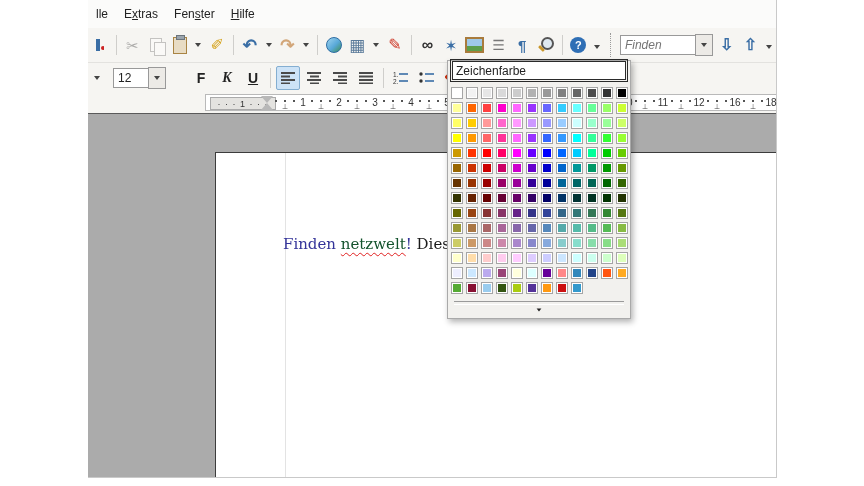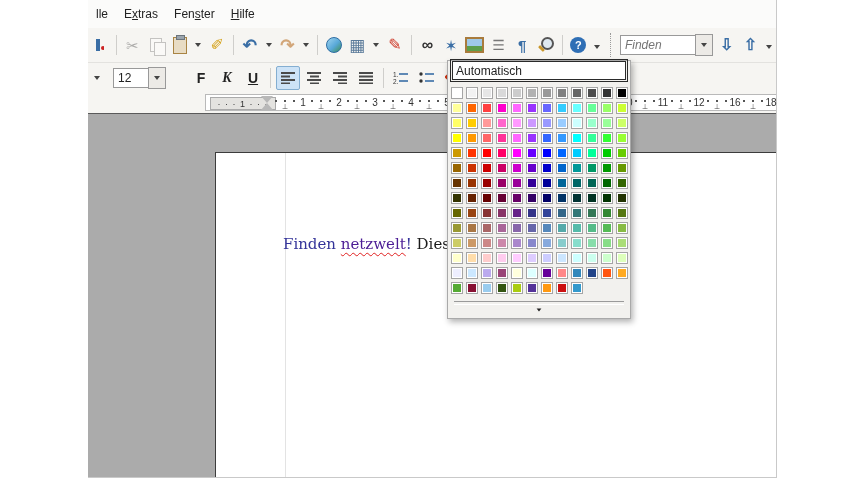--- a/index.html
+++ b/index.html
@@ -370,27 +370,27 @@
           <span class="r-dot" style="left: 538px;"></span>
           <span class="r-dot" style="left: 547px;"></span>
           <span class="r-dot" style="left: 556px;"></span>
           <span class="r-tab" style="left: 547px;">⊥</span>
         </div>
     </div>
 
     <div class="workspace">
       <div class="page">
         <div class="marginline"></div>
-        <div class="doc-text" id="doc-text"><span style="color: rgb(51, 51, 153);">Finden </span><span class="squiggle" style="color: #4c1d95;">netzwelt</span><span style="color: rgb(51, 51, 153);">! </span><span style="color: rgb(26, 26, 26);">Dies ist ein</span></div>
+        <div class="doc-text" id="doc-text"><span style="color: rgb(51, 51, 153);">Finden </span><span class="squiggle" style="color: #14532d;">netzwelt</span><span style="color: rgb(51, 51, 153);">! </span><span style="color: rgb(26, 26, 26);">Dies ist ein</span></div>
       </div>
     </div>
   </div>
 
   <div class="popup">
-    <div class="autom">Automatisch</div>
+    <div class="autom">Zeichenfarbe</div>
     <div class="palette" id="palette">
         <div class="swatch" style="background: rgb(255, 255, 255);"></div>
         <div class="swatch" style="background: rgb(242, 242, 242);"></div>
         <div class="swatch" style="background: rgb(230, 230, 230);"></div>
         <div class="swatch" style="background: rgb(217, 217, 217);"></div>
         <div class="swatch" style="background: rgb(204, 204, 204);"></div>
         <div class="swatch" style="background: rgb(178, 178, 178);"></div>
         <div class="swatch" style="background: rgb(153, 153, 153);"></div>
         <div class="swatch" style="background: rgb(128, 128, 128);"></div>
         <div class="swatch" style="background: rgb(102, 102, 102);"></div>

